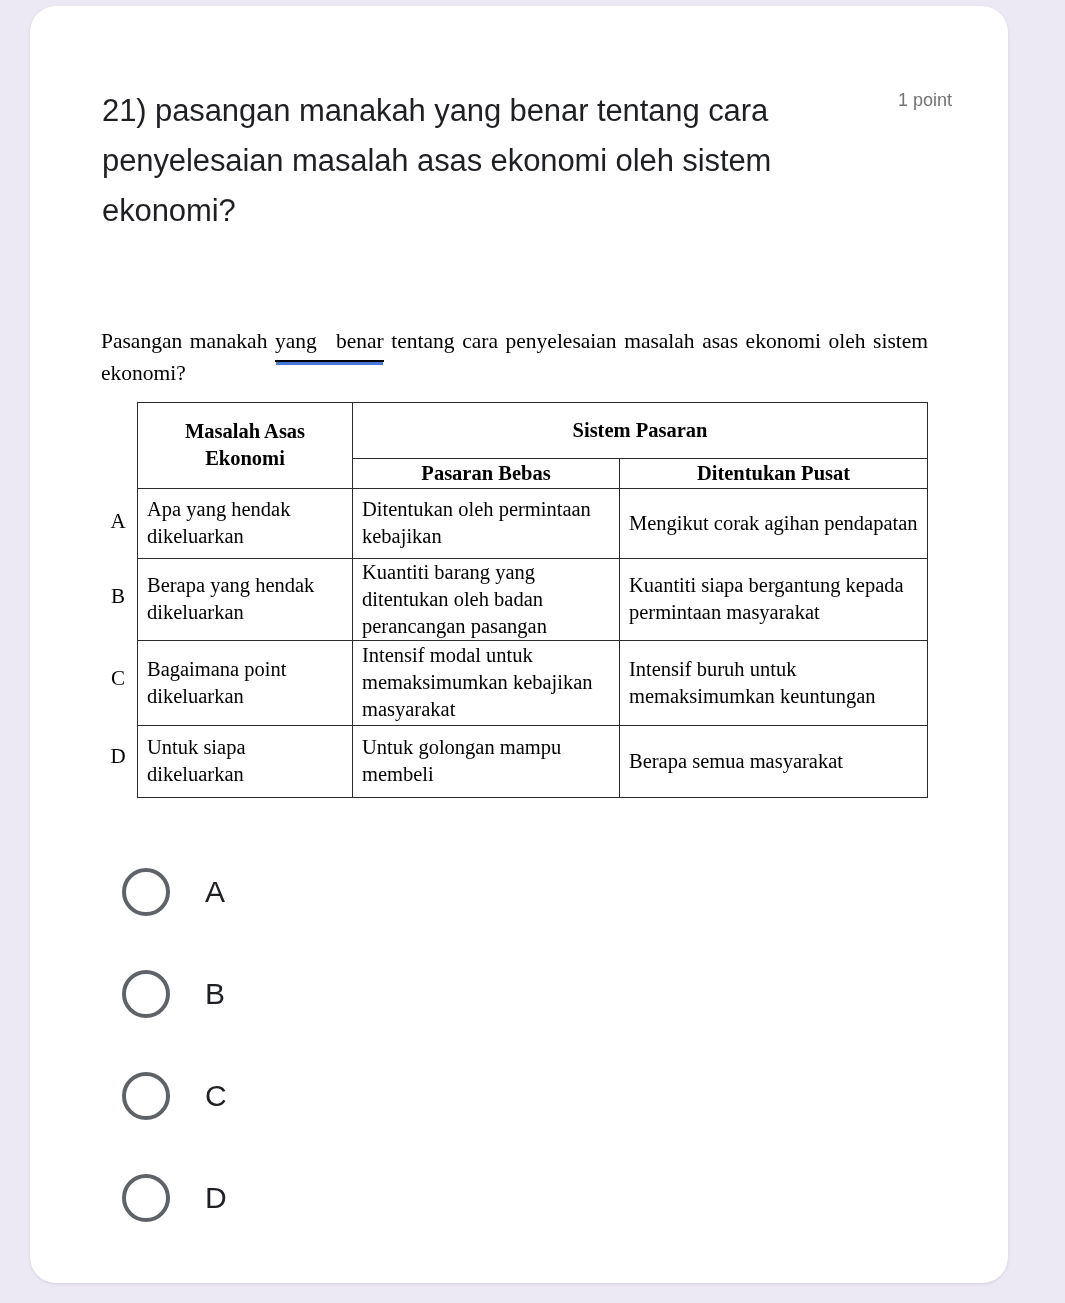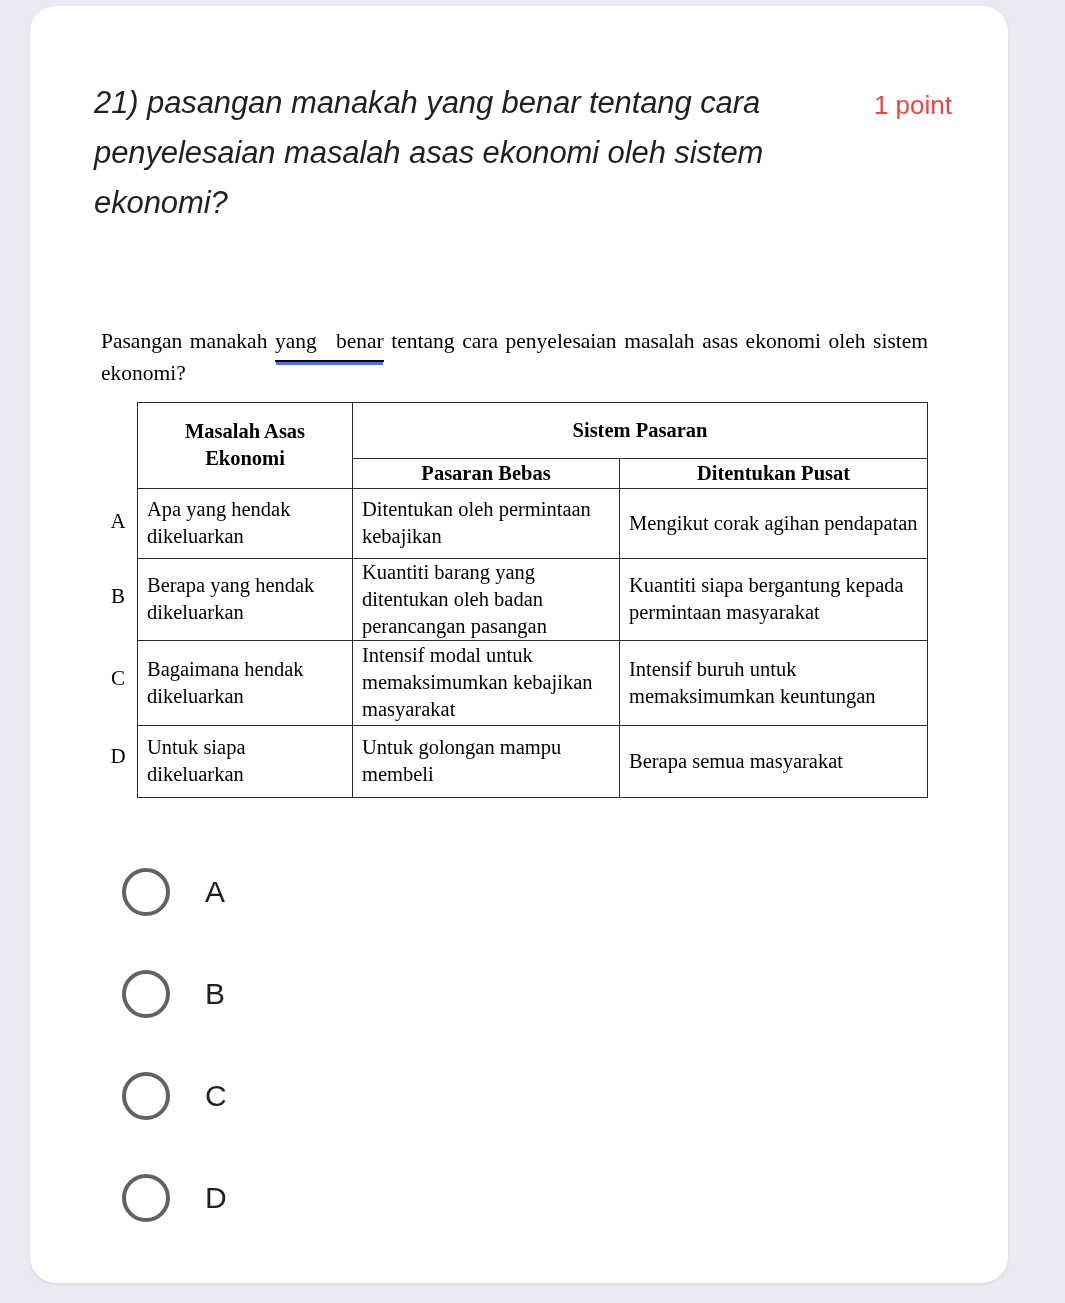--- a/index.html
+++ b/index.html
@@ -38,26 +38,25 @@
     align-items: flex-start;
     justify-content: space-between;
   }
   .q-title {
     font-size: 31px;
     line-height: 1.62;
     color: #1f2023;
     font-weight: 400;
     letter-spacing: -0.1px;
     max-width: 700px;
-    margin: 4px;
-    font-style: italic;
+    margin: 12px;
   }
   .q-points {
-    font-size: 26px;
-    color: #ef4444;
+    font-size: 18px;
+    color: #737373;
     font-weight: 400;
     white-space: nowrap;
     padding-top: 16px;
     padding-right: 2px;
   }
 
   
   .q-image {
     position: absolute;
     left: 60px;
@@ -216,21 +215,21 @@
             <td>Apa yang hendak dikeluarkan</td>
             <td>Ditentukan oleh permintaan kebajikan</td>
             <td>Mengikut corak agihan pendapatan</td>
           </tr>
           <tr class="rowB">
             <td>Berapa yang hendak dikeluarkan</td>
             <td>Kuantiti barang yang ditentukan oleh badan perancangan pasangan</td>
             <td>Kuantiti siapa bergantung kepada permintaan masyarakat</td>
           </tr>
           <tr class="rowC">
-            <td>Bagaimana hendak dikeluarkan</td>
+            <td>Bagaimana point dikeluarkan</td>
             <td>Intensif modal untuk memaksimumkan kebajikan masyarakat</td>
             <td>Intensif buruh untuk memaksimumkan keuntungan</td>
           </tr>
           <tr class="rowD">
             <td>Untuk siapa dikeluarkan</td>
             <td>Untuk golongan mampu membeli</td>
             <td>Berapa semua masyarakat</td>
           </tr>
         </tbody>
       </table>

